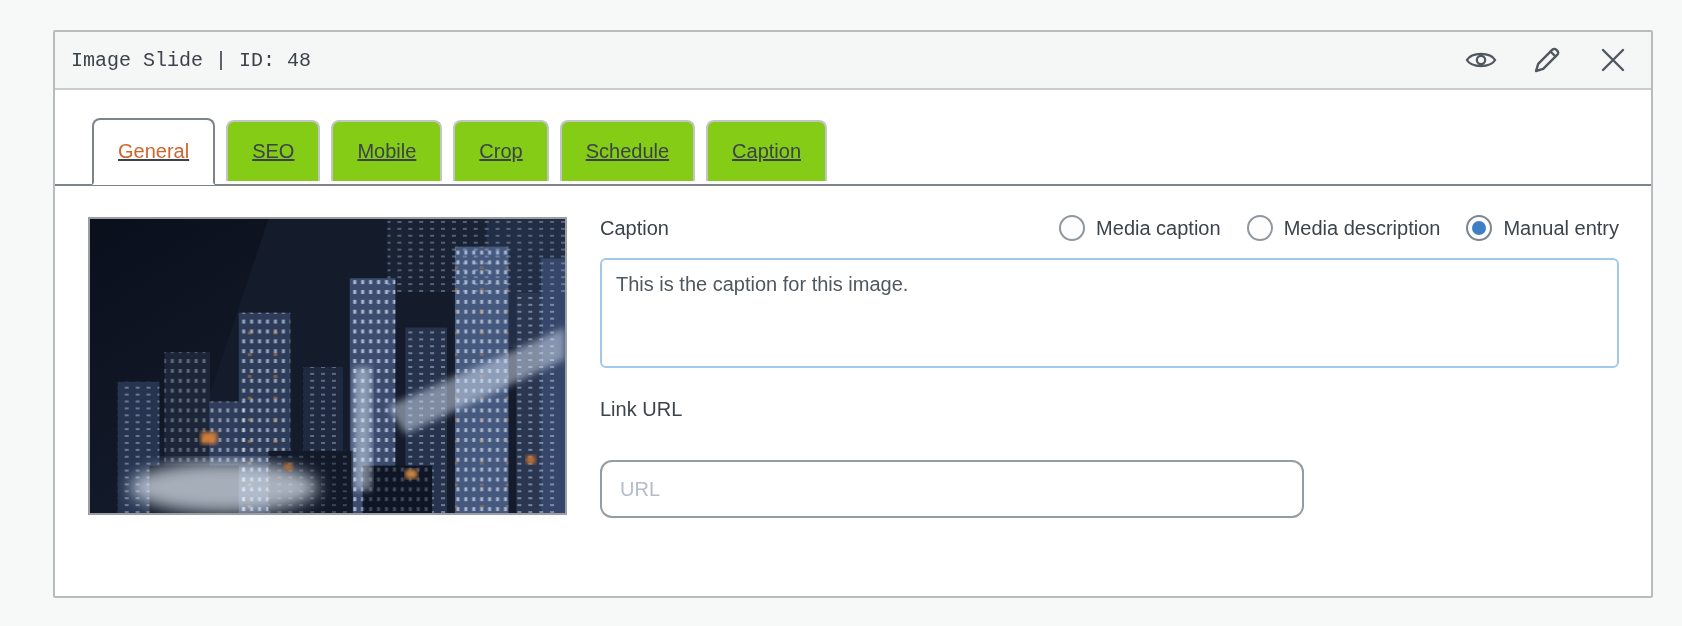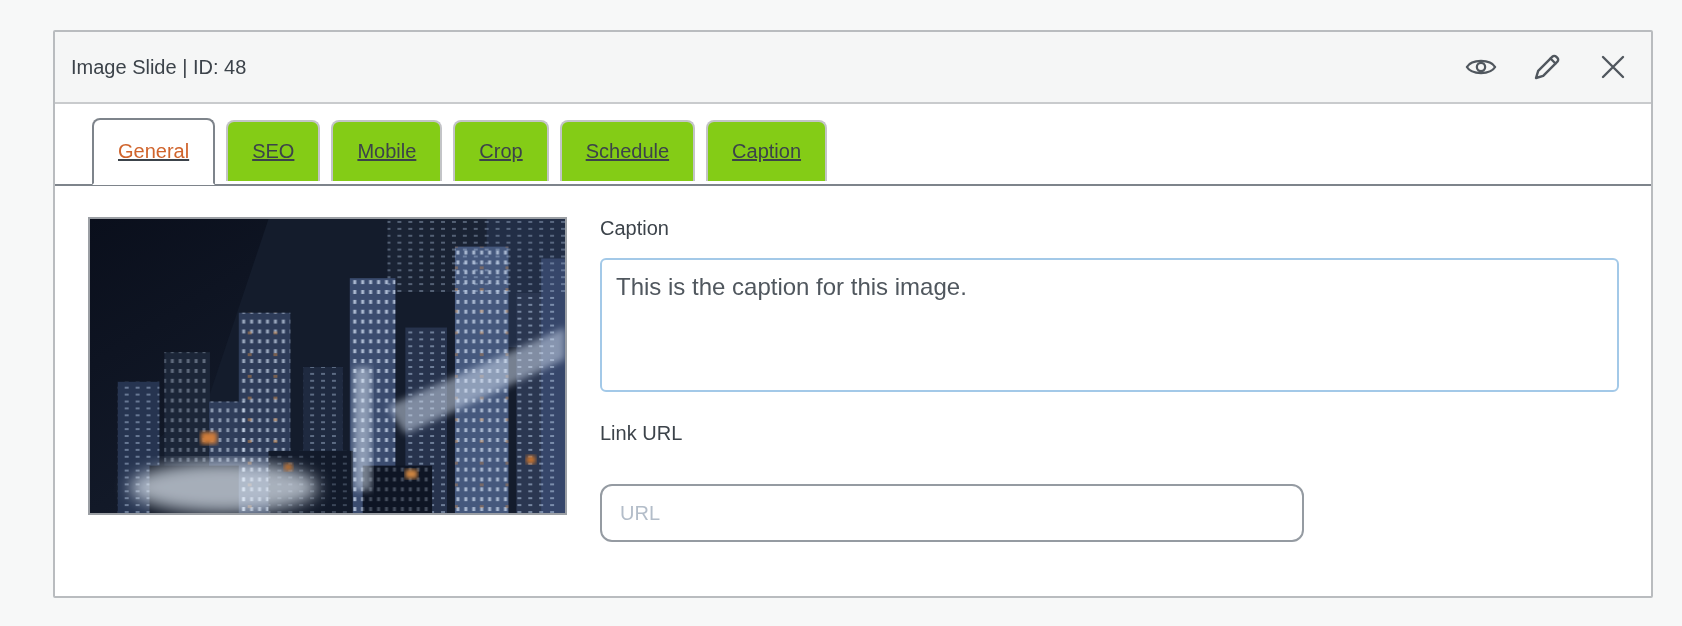--- a/index.html
+++ b/index.html
@@ -9,23 +9,23 @@
     font-family:"Liberation Sans", sans-serif;
     color:#3c434a;
     -webkit-font-smoothing:antialiased;
   }
   .panel{
     position:absolute;left:53px;top:30px;width:1600px;height:568px;
     box-sizing:border-box;background:#fff;border:2px solid #b9bcbf;border-radius:2px;
   }
   
   .panel-header{
-    position:absolute;left:0;top:0;right:0;height:72px;box-sizing:border-box;
+    position:absolute;left:0;top:0;right:0;height:58px;box-sizing:border-box;
     background:#f5f6f6;border-bottom:2px solid #c9cbcd;
-    display:flex;align-items:center;padding:0 22px 0 16px;
+    display:flex;align-items:center;padding:0 22px 0 16px;font-family:Liberation Mono, monospace;
   }
   .panel-title{font-size:20px;color:#3c434a;}
   .header-icons{margin-left:auto;display:flex;align-items:center;gap:34px;}
   .hicon{width:32px;height:32px;display:flex;align-items:center;justify-content:center;cursor:pointer;background:none;border:none;padding:0;}
   .hicon svg{stroke:#50575e;fill:none;stroke-width:2.4;stroke-linecap:round;stroke-linejoin:round;}
   
   .tabbar{
     position:absolute;left:0;right:0;top:84px;height:70px;box-sizing:border-box;
     display:flex;align-items:center;gap:11px;padding-left:37px;
     border-bottom:2px solid #7e848b;
@@ -57,23 +57,23 @@
     width:26px;height:26px;box-sizing:border-box;border-radius:50%;
     border:2px solid #8f969e;background:#fdfdfe;position:relative;flex:none;
   }
   .radio-opt.selected .radio-circle{border-color:#7d858d;}
   .radio-opt.selected .radio-circle::after{
     content:"";position:absolute;left:4px;top:4px;width:14px;height:14px;border-radius:50%;
     background:var(--radio-blue);
   }
   .radio-label{font-size:20px;color:#3c434a;}
   .caption-textarea{
-    box-sizing:border-box;width:1019px;height:134px;margin-top:6px;display:block;
+    box-sizing:border-box;width:1019px;height:110px;margin-top:6px;display:block;
     border:2px solid var(--ta-border);border-radius:6px;resize:none;
-    font-family:"Liberation Sans", sans-serif;font-size:24px;color:#50575e;
+    font-family:"Liberation Sans", sans-serif;font-size:20px;color:#50575e;
     padding:11px 14px;outline:none;background:#fff;line-height:1.35;
   }
   .link-label{margin-top:30px;height:28px;font-size:20px;color:#3c434a;}
   .link-row{margin-top:34px;width:1010px;display:flex;align-items:center;}
   .url-input{
     box-sizing:border-box;width:704px;height:58px;flex:none;
     border:2px solid #959ba2;border-radius:12px;background:#fff;
     font-family:"Liberation Sans", sans-serif;font-size:20px;color:#3c434a;
     padding:0 18px;outline:none;
   }
@@ -195,20 +195,34 @@
       <rect x="318" y="254" width="12" height="9" fill="#d08743" filter="url(#b2)"></rect>
       <rect x="440" y="240" width="9" height="8" fill="#c9752f" filter="url(#b2)"></rect>
       <rect x="196" y="248" width="8" height="7" fill="#b96f33" filter="url(#b2)"></rect>
     </svg>
   </div>
 
   <div class="rightcol">
 
     <div class="caption-row">
       <span class="field-label">Caption</span>
+      <div class="radio-group">
+        <label class="radio-opt">
+          <span class="radio-circle"></span>
+          <span class="radio-label">Media caption</span>
+        </label>
+        <label class="radio-opt">
+          <span class="radio-circle"></span>
+          <span class="radio-label">Media description</span>
+        </label>
+        <label class="radio-opt selected">
+          <span class="radio-circle"></span>
+          <span class="radio-label">Manual entry</span>
+        </label>
+      </div>
     </div>
 
     <textarea class="caption-textarea" style="">This is the caption for this image.</textarea>
 
     <div class="link-label field-label">Link URL</div>
 
     <div class="link-row">
       <input class="url-input" type="text" placeholder="URL" style="">
     </div>
 

